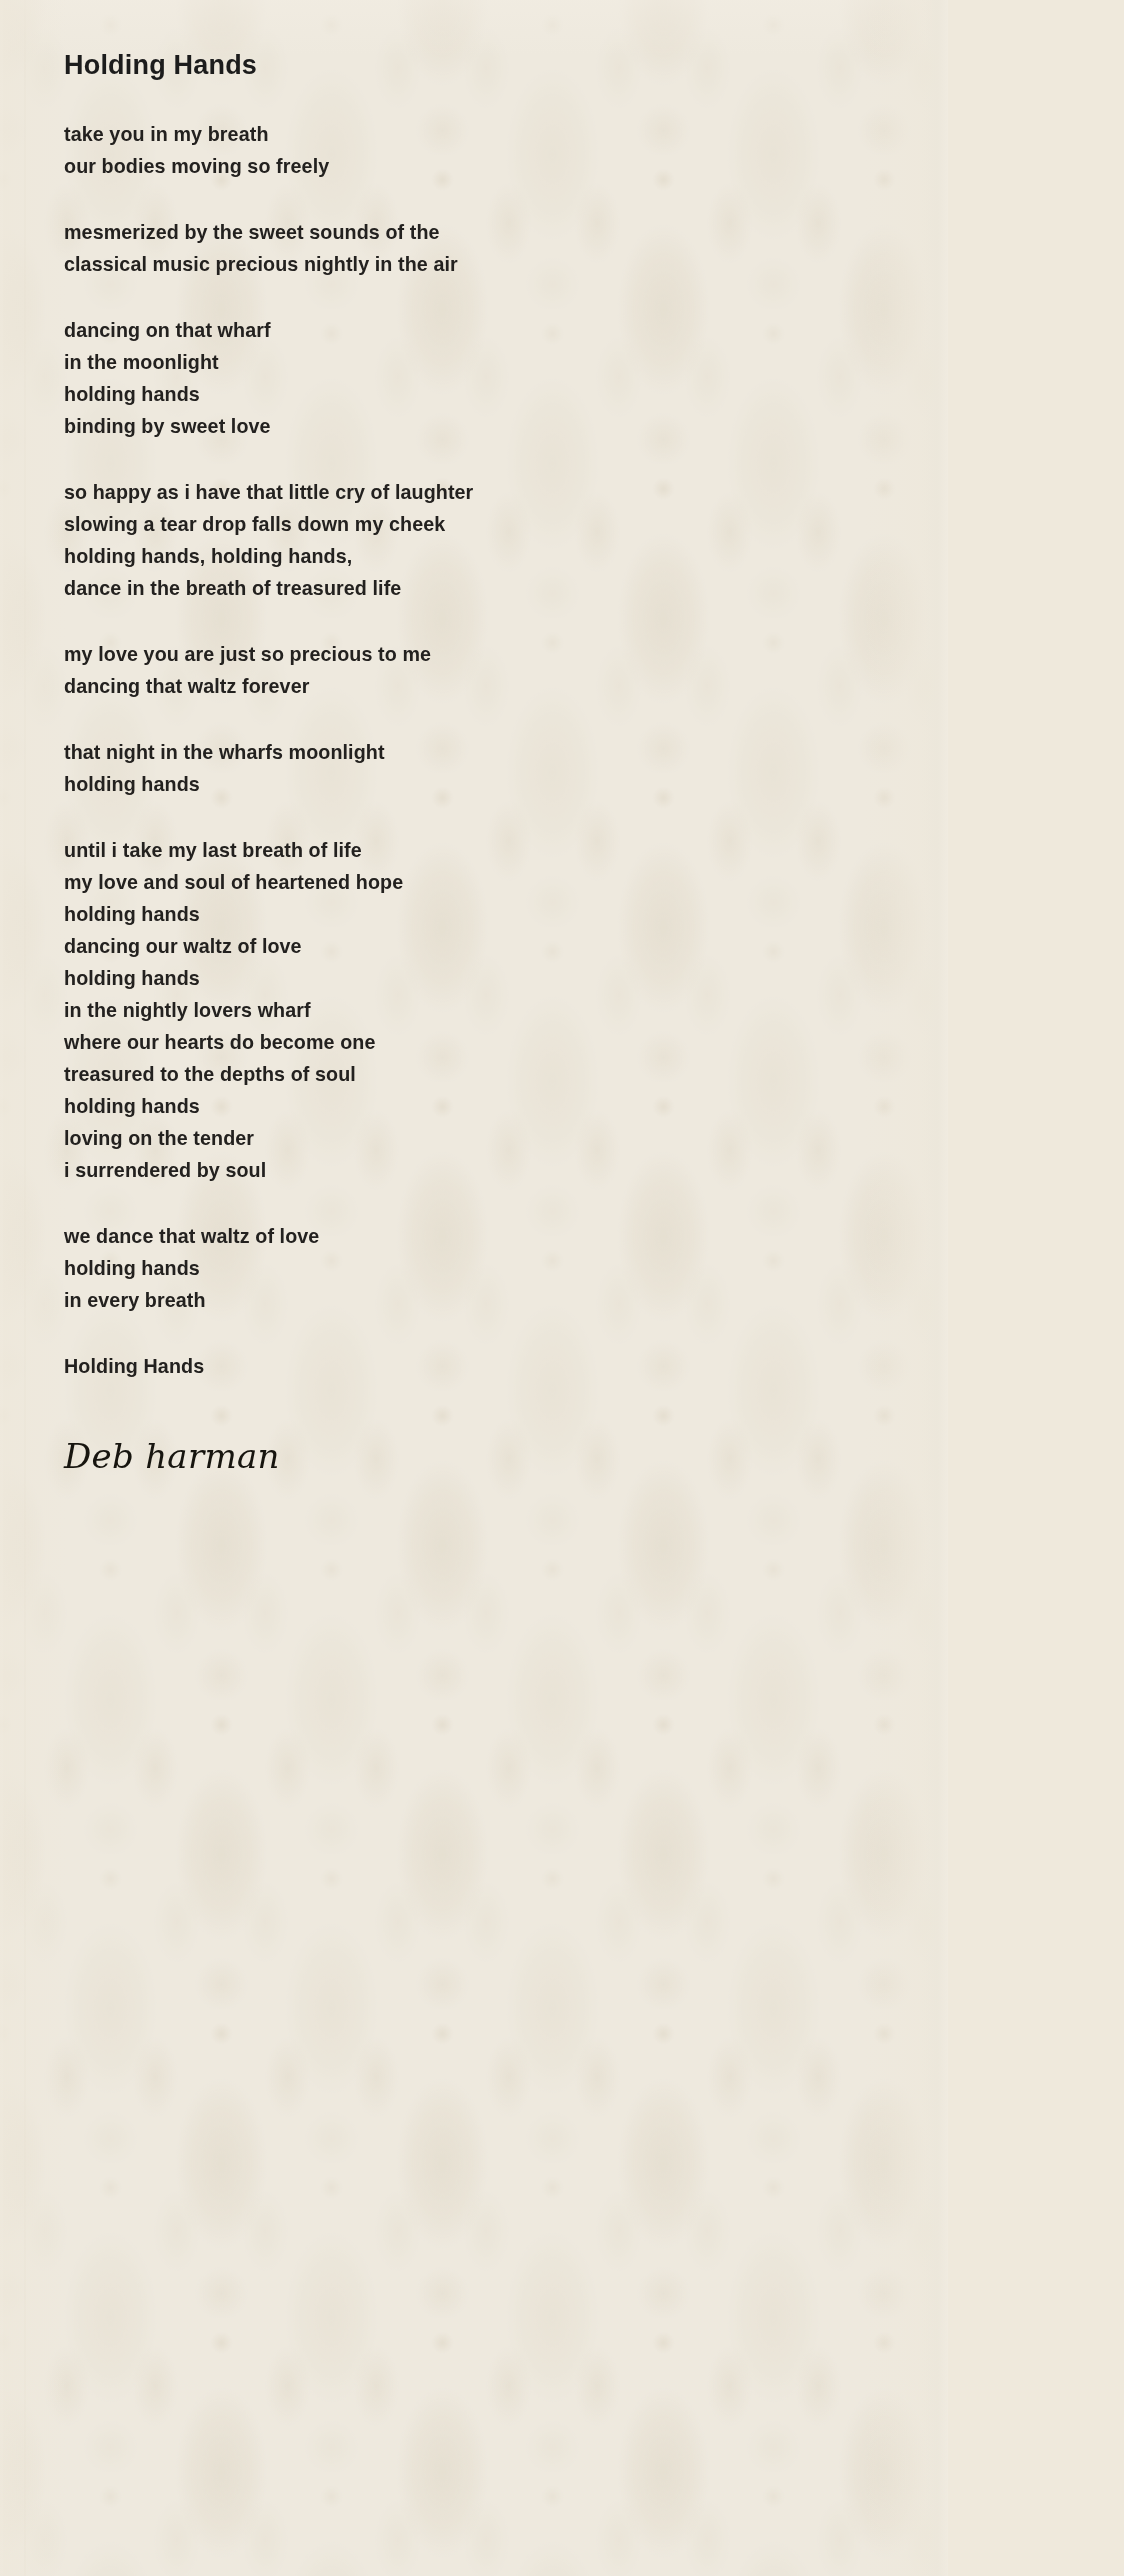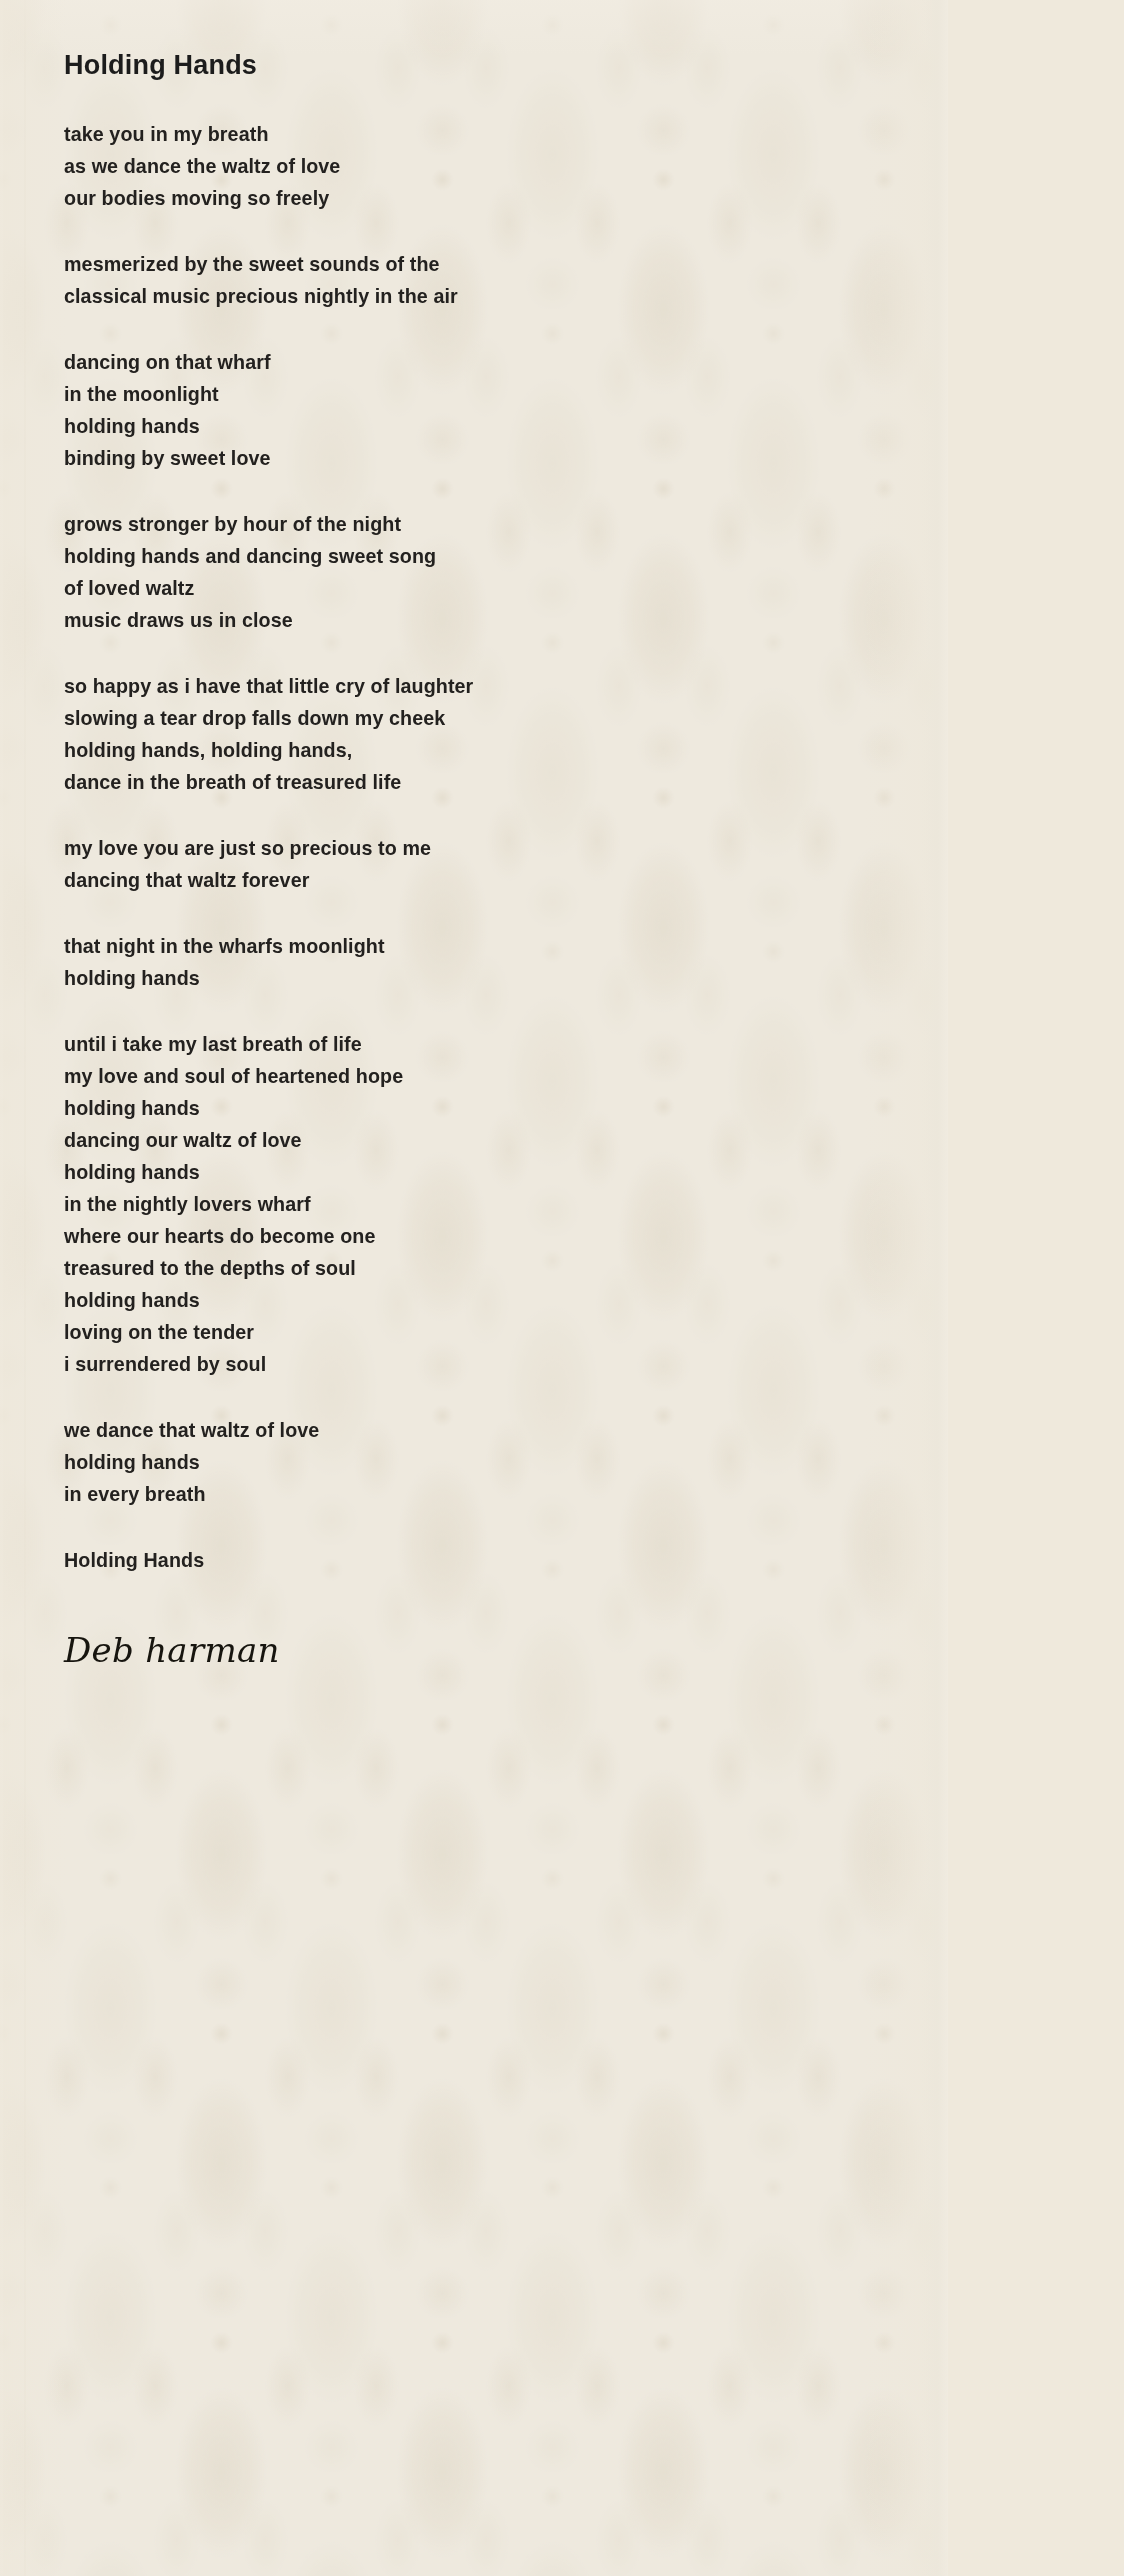--- a/index.html
+++ b/index.html
@@ -115,38 +115,31 @@
   <div class="bg-stripes"></div>
   <div class="bg-vignette"></div>
   <div class="right-edge"></div>
 
   <div class="content">
     <h1 class="poem-title">Holding Hands</h1>
 
     <div id="stanza-container">
         <div class="stanza">
           <div class="line">take you in my breath</div>
-          <div class="line">as we dance the waltz of love</div>
           <div class="line">our bodies moving so freely</div>
         </div>
         <div class="stanza">
           <div class="line">mesmerized by the sweet sounds of the</div>
           <div class="line">classical music precious nightly in the air</div>
         </div>
         <div class="stanza">
           <div class="line">dancing on that wharf</div>
           <div class="line">in the moonlight</div>
           <div class="line">holding hands</div>
           <div class="line">binding by sweet love</div>
-        </div>
-        <div class="stanza">
-          <div class="line">grows stronger by hour of the night</div>
-          <div class="line">holding hands and dancing sweet song</div>
-          <div class="line">of loved waltz</div>
-          <div class="line">music draws us in close</div>
         </div>
         <div class="stanza">
           <div class="line">so happy as i have that little cry of laughter</div>
           <div class="line">slowing a tear drop falls down my cheek</div>
           <div class="line">holding hands, holding hands,</div>
           <div class="line">dance in the breath of treasured life</div>
         </div>
         <div class="stanza">
           <div class="line">my love you are just so precious to me</div>
           <div class="line">dancing that waltz forever</div>

